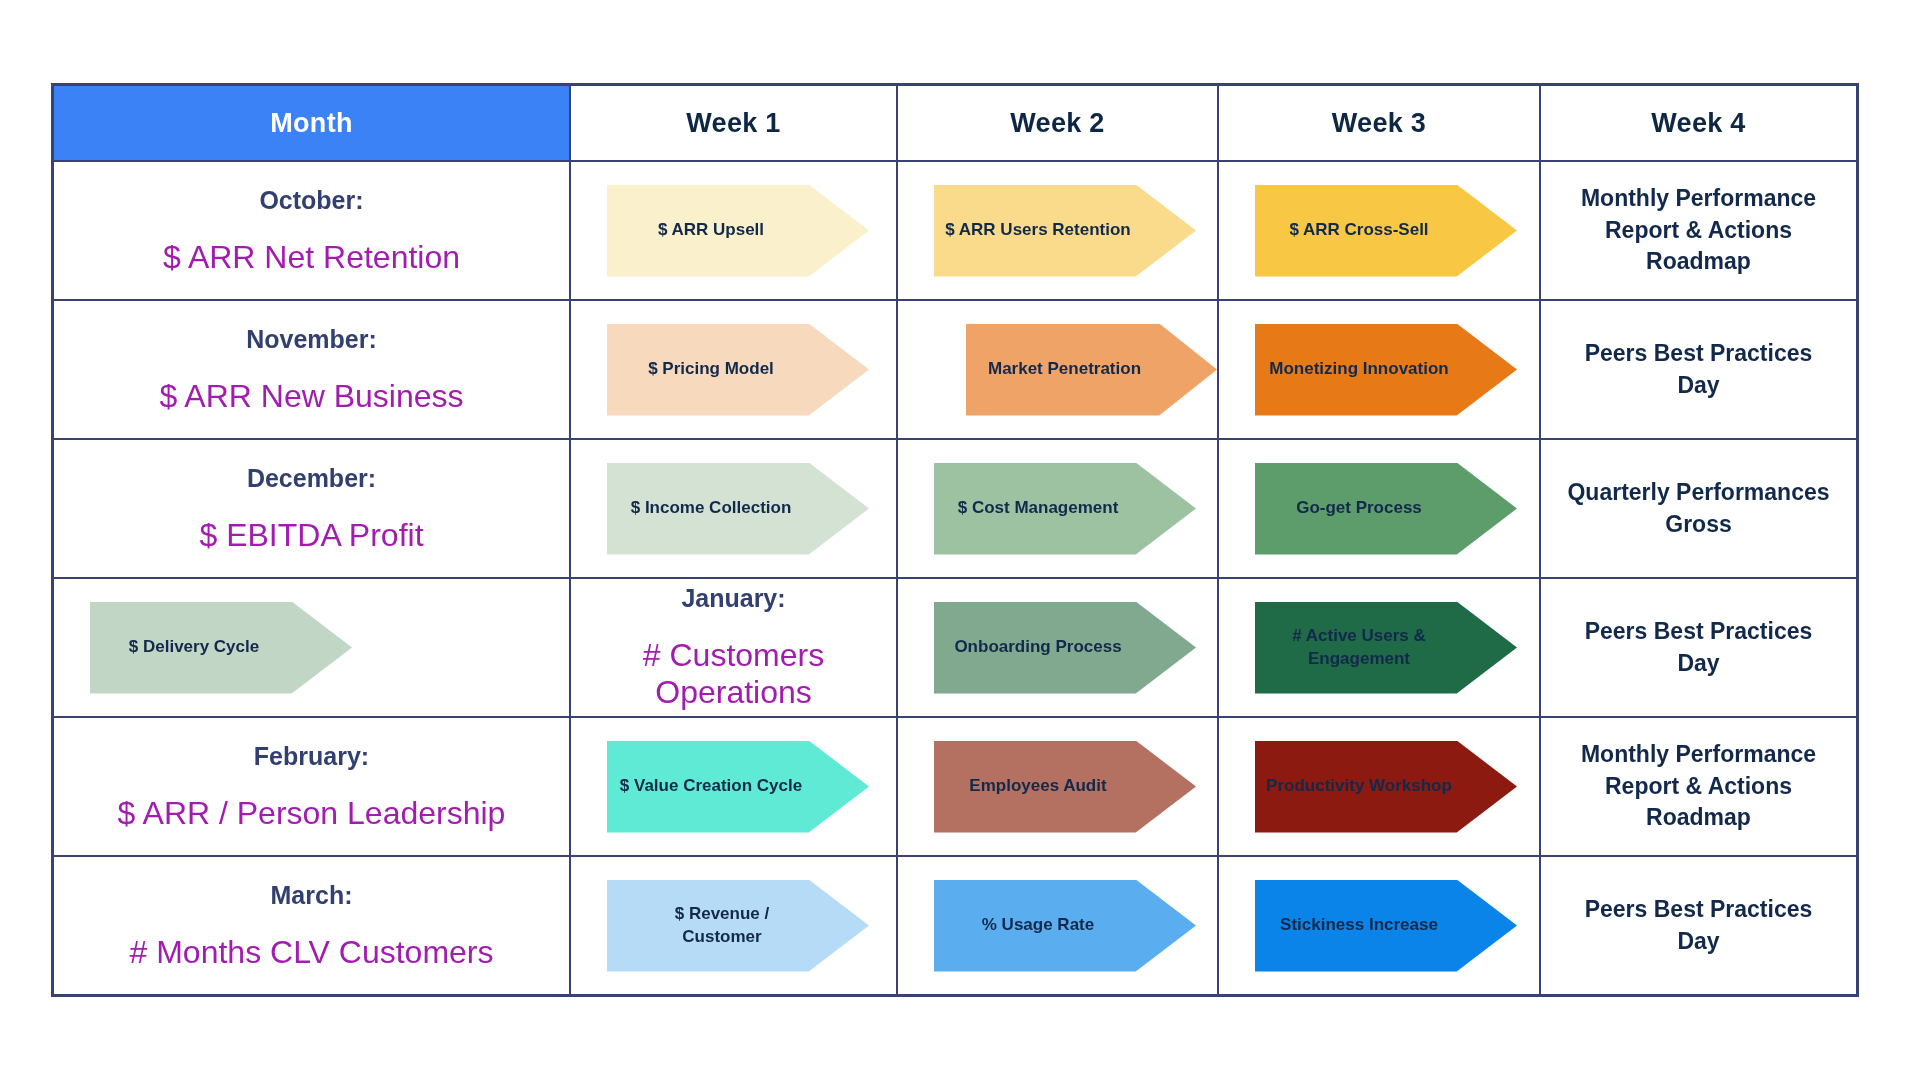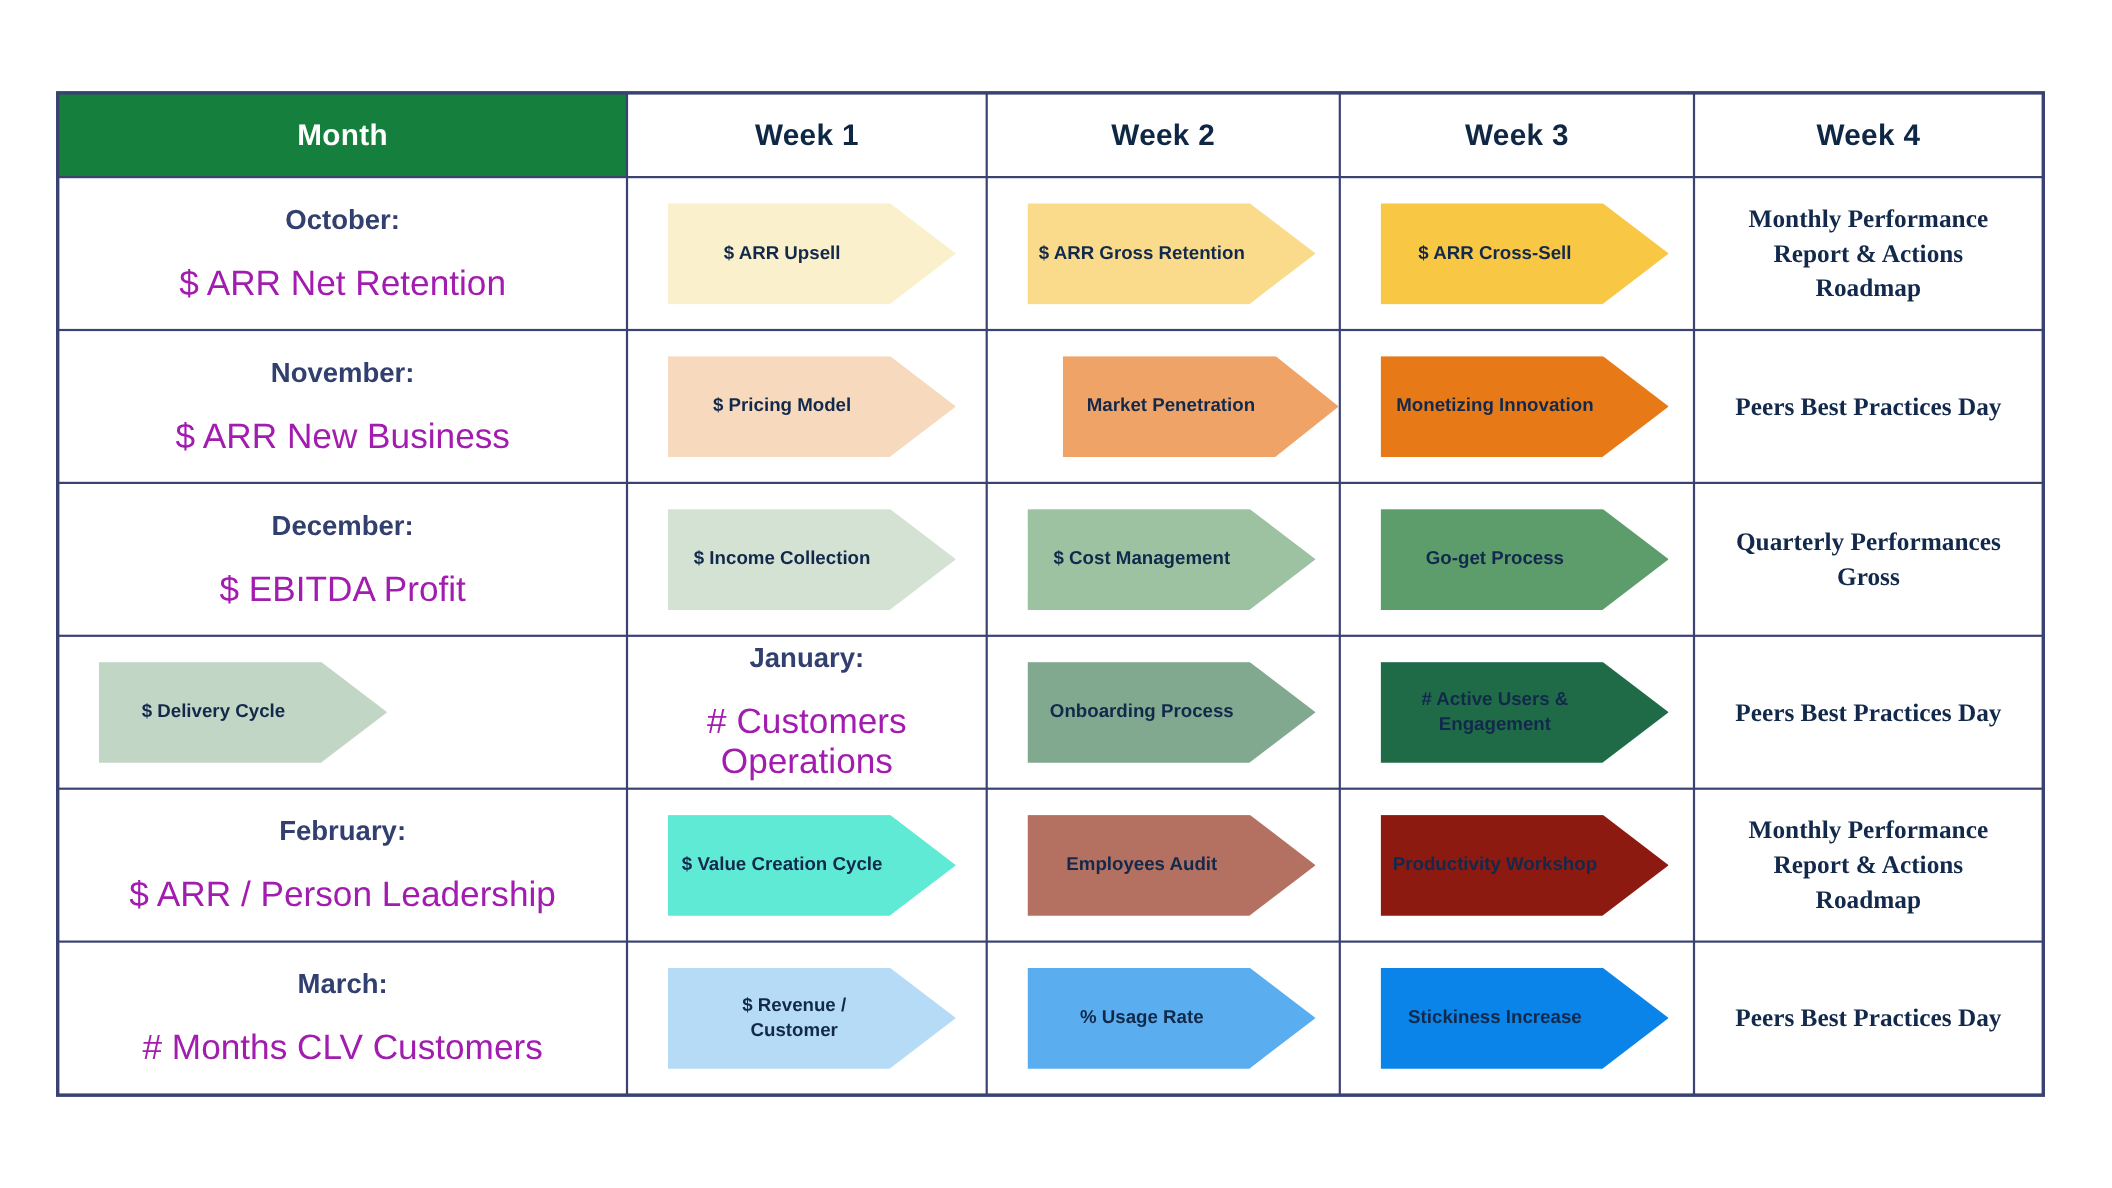--- a/index.html
+++ b/index.html
@@ -32,21 +32,21 @@
     justify-content: center;
     box-sizing: border-box;
   }
   .head-cell {
     font-weight: bold;
     font-size: 27px;
     color: #0E2745;
     letter-spacing: 0.3px;
   }
   .head-month {
-    background: #15803d;
+    background: #3b82f6;
     color: #ffffff;
   }
   .month-cell {
     flex-direction: column;
     gap: 24px;
     text-align: center;
     padding: 0 14px;
   }
   .month-title {
     font-weight: bold;
@@ -74,21 +74,20 @@
   }
   .arrow-label {
     font-weight: bold;
     font-size: 17px;
     line-height: 1.3;
     color: #12294B;
   }
   .week4-cell {
     padding: 0 26px;
     text-align: center;
-    font-family: Liberation Serif, serif;
   }
   .week4-text {
     font-weight: bold;
     font-size: 23px;
     line-height: 1.38;
     color: #12294B;
   }
 </style>
 </head>
 <body>
@@ -115,21 +114,21 @@
     <div class="month-title">October:</div>
     <div class="month-subtitle">$ ARR Net Retention</div>
   </div>
   <div class="cell arrow-cell">
     <div class="arrow" style="background-color: rgb(250, 240, 203);">
       <span class="arrow-label">$ ARR Upsell</span>
     </div>
   </div>
   <div class="cell arrow-cell">
     <div class="arrow" style="background-color: rgb(249, 219, 139);">
-      <span class="arrow-label">$ ARR Gross Retention</span>
+      <span class="arrow-label">$ ARR Users Retention</span>
     </div>
   </div>
   <div class="cell arrow-cell">
     <div class="arrow" style="background-color: rgb(248, 200, 69);">
       <span class="arrow-label">$ ARR Cross-Sell</span>
     </div>
   </div>
   <div class="cell week4-cell">
     <span class="week4-text">Monthly Performance Report &amp; Actions Roadmap</span>
   </div>

